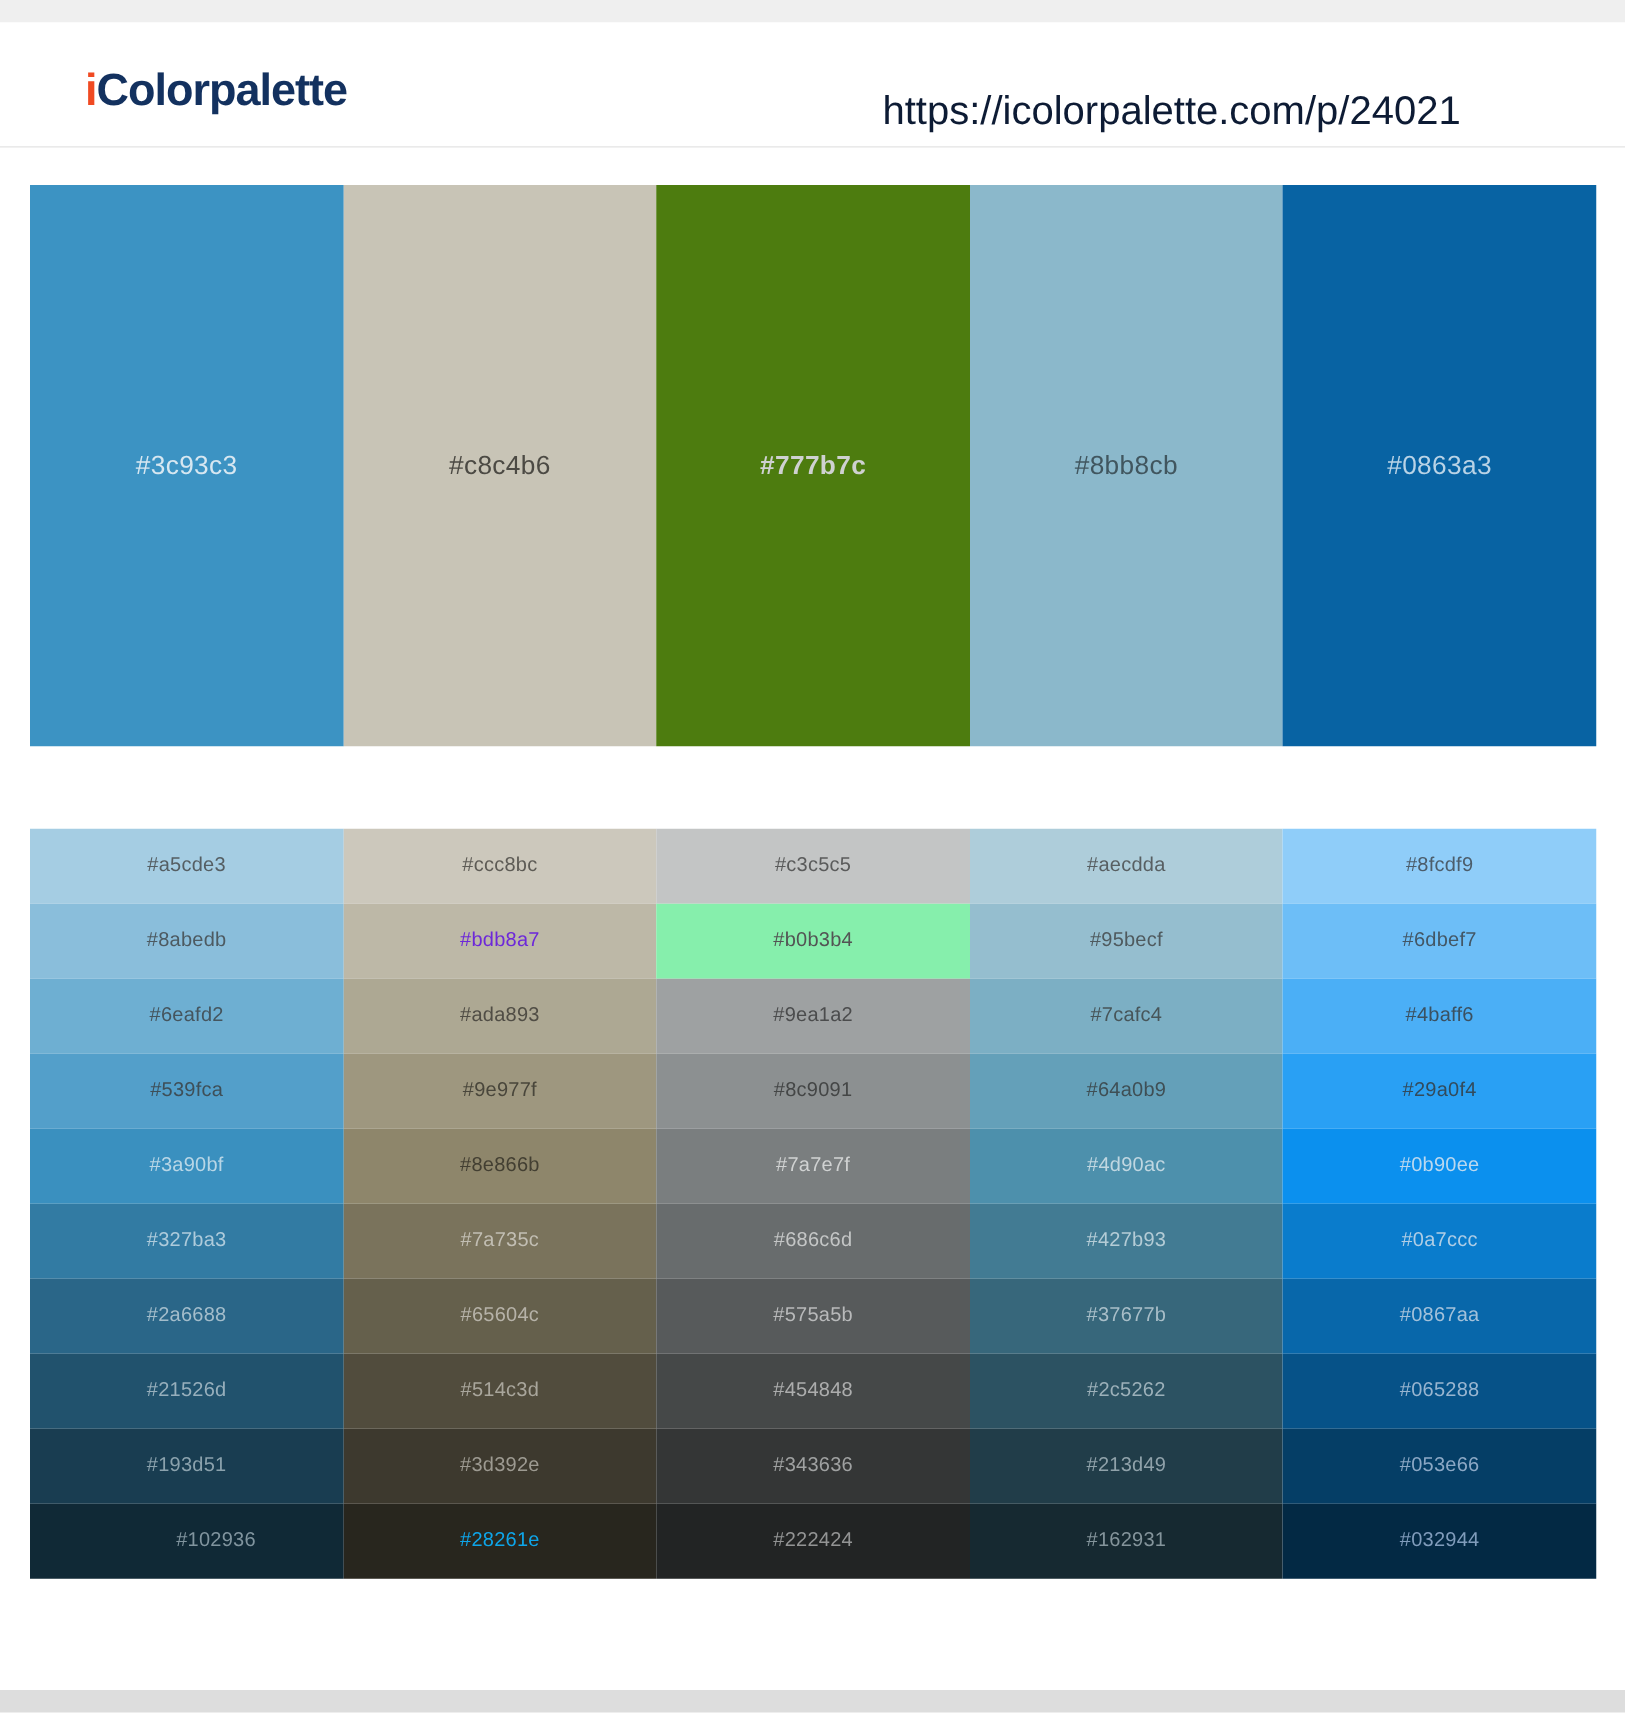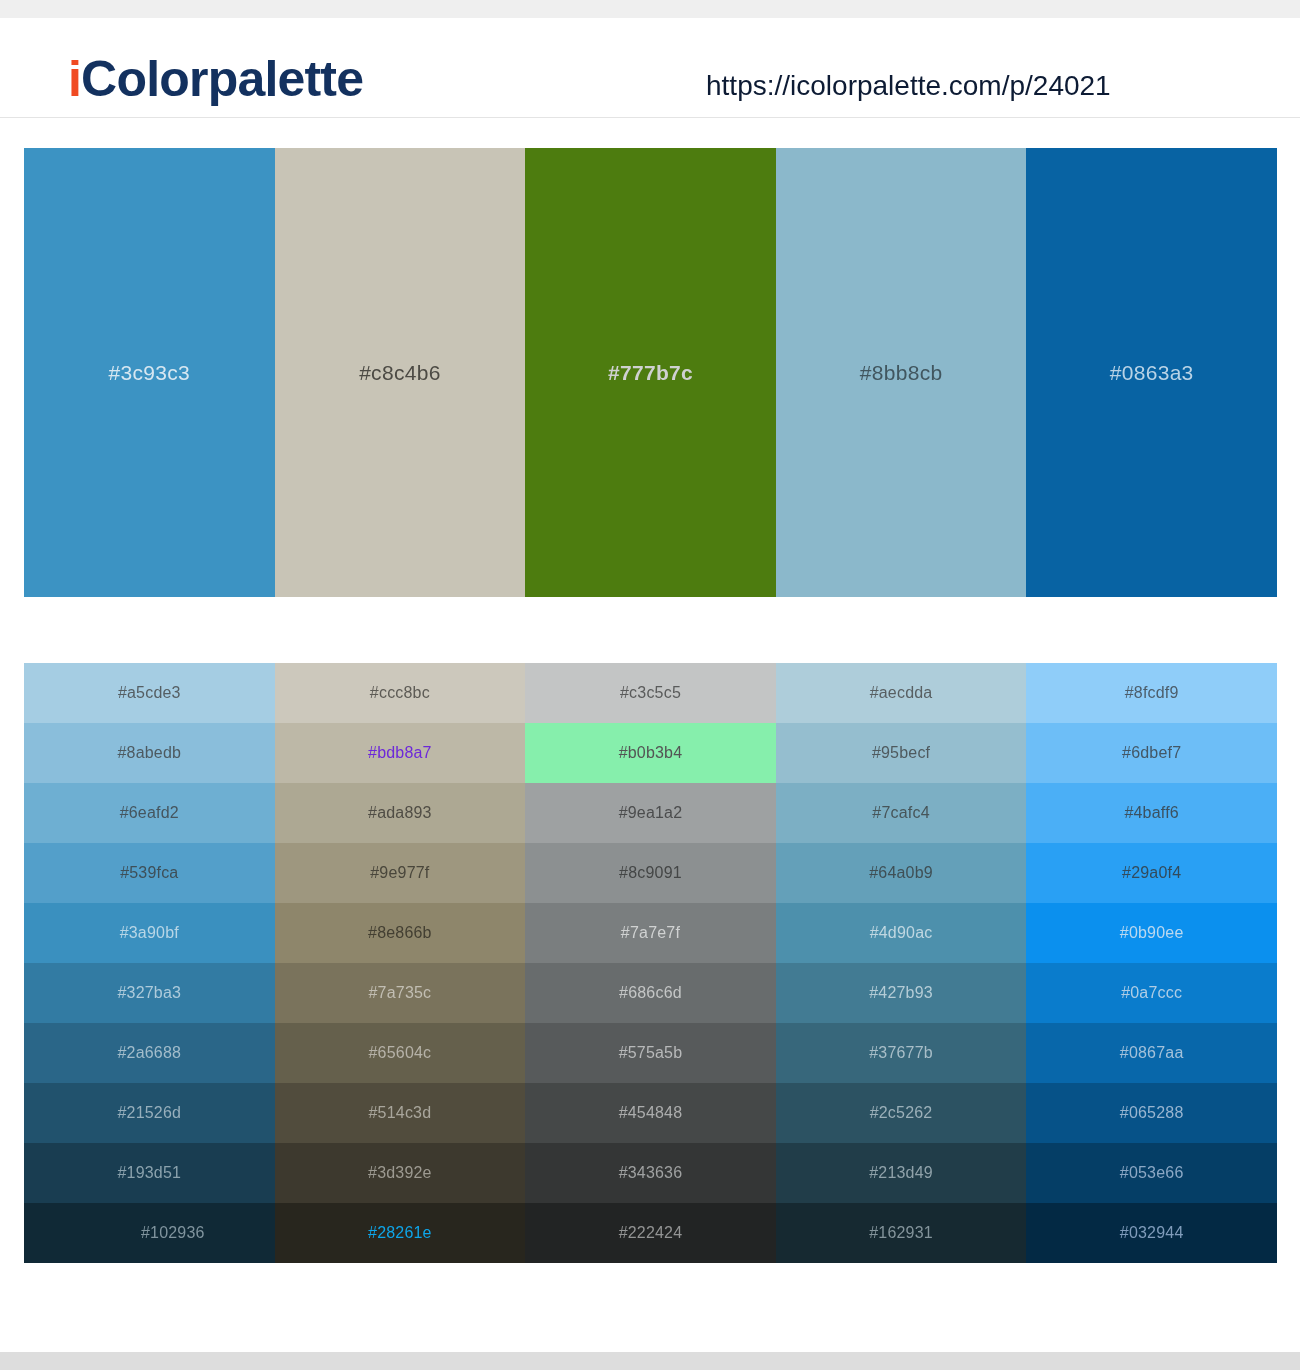--- a/index.html
+++ b/index.html
@@ -36,34 +36,34 @@
     width: 1300px;
     height: 100px;
     background: #ffffff;
     border-bottom: 1px solid #e4e4e4;
     box-sizing: border-box;
   }
   .logo {
     position: absolute;
     left: 68px;
     top: 36px;
-    font-size: 50px;
+    font-size: 36px;
     font-weight: bold;
     letter-spacing: -0.8px;
     white-space: nowrap;
     line-height: 1;
   }
   .logo .logo-i { color: #f04a22; }
   .logo .logo-rest { color: #13315f; }
 
   .site-url {
     position: absolute;
     left: 706px;
     top: 54px;
-    font-size: 28px;
+    font-size: 32px;
     color: #0d1b34;
     white-space: nowrap;
     line-height: 1;
   }
 
   
   .palette {
     position: absolute;
     left: 24px;
     top: 148px;

